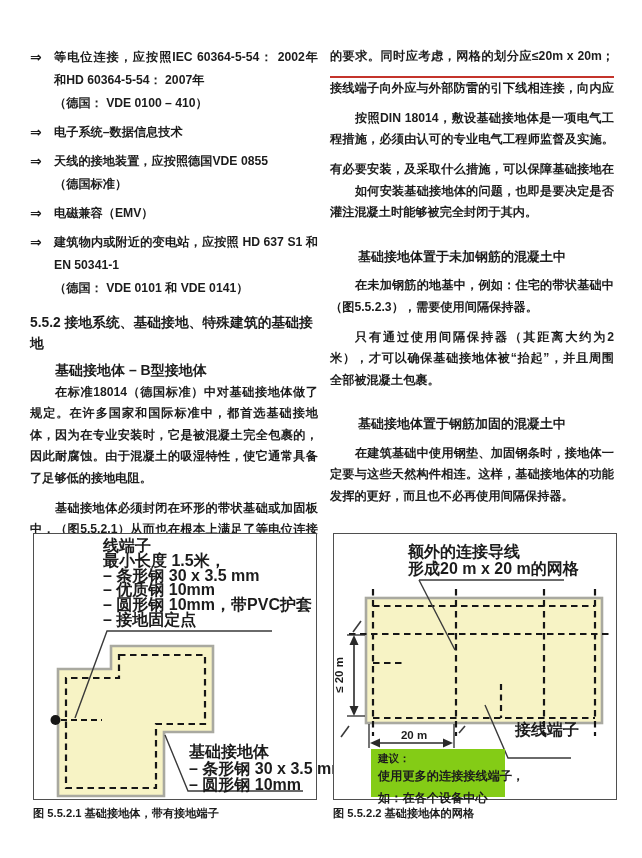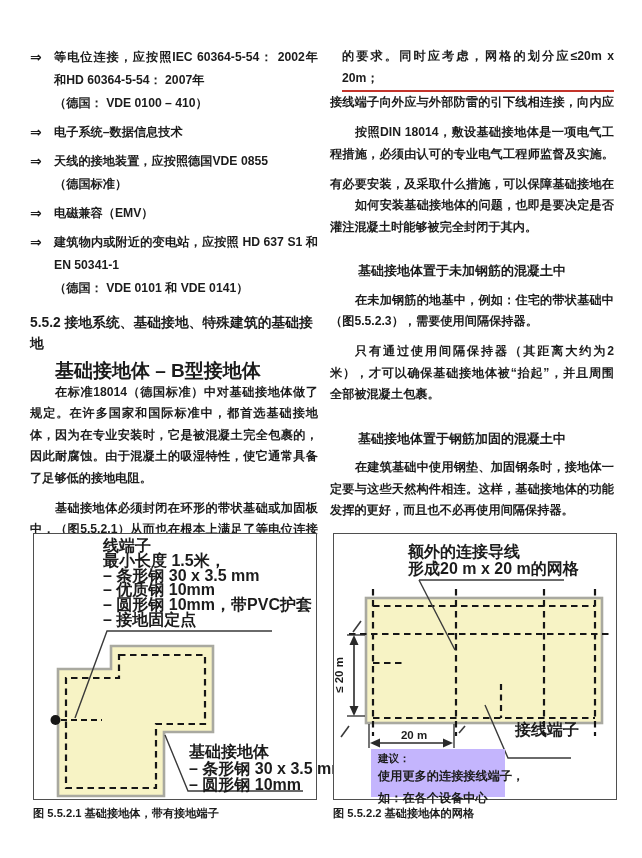--- a/index.html
+++ b/index.html
@@ -7,43 +7,43 @@
   body { font-family:"Liberation Sans","DejaVu Sans",sans-serif; color:#1c1c1c; }
   .page { position:relative; width:642px; height:858px; background:#ffffff; overflow:hidden; font-weight:600; }
 
   .col { position:absolute; top:46px; }
   .col-left  { left:30px;  width:288px; }
   .col-right { left:330px; width:284px; }
 
   .tl { font-size:12.2px; line-height:21.5px; text-align:justify; min-height:21.5px; }
   .tl.fill { text-align-last:justify; }
   .tl.ind { text-indent:25px; }
-  .tl.redline { border-bottom:2.6px solid #c4342b; padding-bottom:1px;margin-left:12px; }
+  .tl.redline { border-bottom:2.6px solid #c4342b; padding-bottom:8px; }
   .bold { font-weight:800; }
 
   .bullet { position:relative; padding-left:24px; margin-bottom:6px; }
   .bullet .tl { line-height:23px; min-height:23px; text-align:left; }
   .bullet .tl.fill { text-align:justify; text-align-last:justify; }
   .arr { position:absolute; left:0; top:0; line-height:23px; font-size:14px; font-weight:700; }
 
   .h1 { font-size:13.8px; font-weight:700; line-height:21px; margin-top:12px; margin-bottom:6px; }
-  .h2 { font-size:19px; font-weight:700; line-height:21.5px; text-indent:25px; }
+  .h2 { font-size:14px; font-weight:700; line-height:21.5px; text-indent:25px; }
   .h3 { font-size:13px; font-weight:700; line-height:21.5px; text-indent:28px; margin-top:22px; margin-bottom:8px; }
   .para { margin-bottom:8.5px; }
   .para.tight { margin-top:4px; }
 
   .figwrap { position:absolute; top:533px; width:284px; }
   .figwrap.f1 { left:33px; }
   .figwrap.f2 { left:333px; }
   .figbox { position:relative; width:284px; height:267px; border:1.5px solid #4f4f4f; background:#fff; }
   .figbox svg { position:absolute; left:0; top:0; }
   .figlabel { position:absolute; font-size:16px; line-height:14.8px; white-space:nowrap; }
   .figlabel .title { font-weight:700; }
   .figlabel2 { line-height:17px; }
-  .note { position:absolute; left:37px; top:215px; width:134px; height:48px; background:#c4b5fd; padding:2px 0 0 7px; font-size:10.6px; line-height:15.3px; white-space:nowrap; }
+  .note { position:absolute; left:37px; top:215px; width:134px; height:48px; background:#84cc16; padding:2px 0 0 7px; font-size:10.6px; line-height:15.3px; white-space:nowrap; }
   .note .title { font-weight:700; }
   .figcaption { margin-top:6px; font-size:11.2px; font-weight:600; }
 </style>
 </head>
 <body>
 
 <div class="page">
 
   <div class="col col-left">
     <div>

